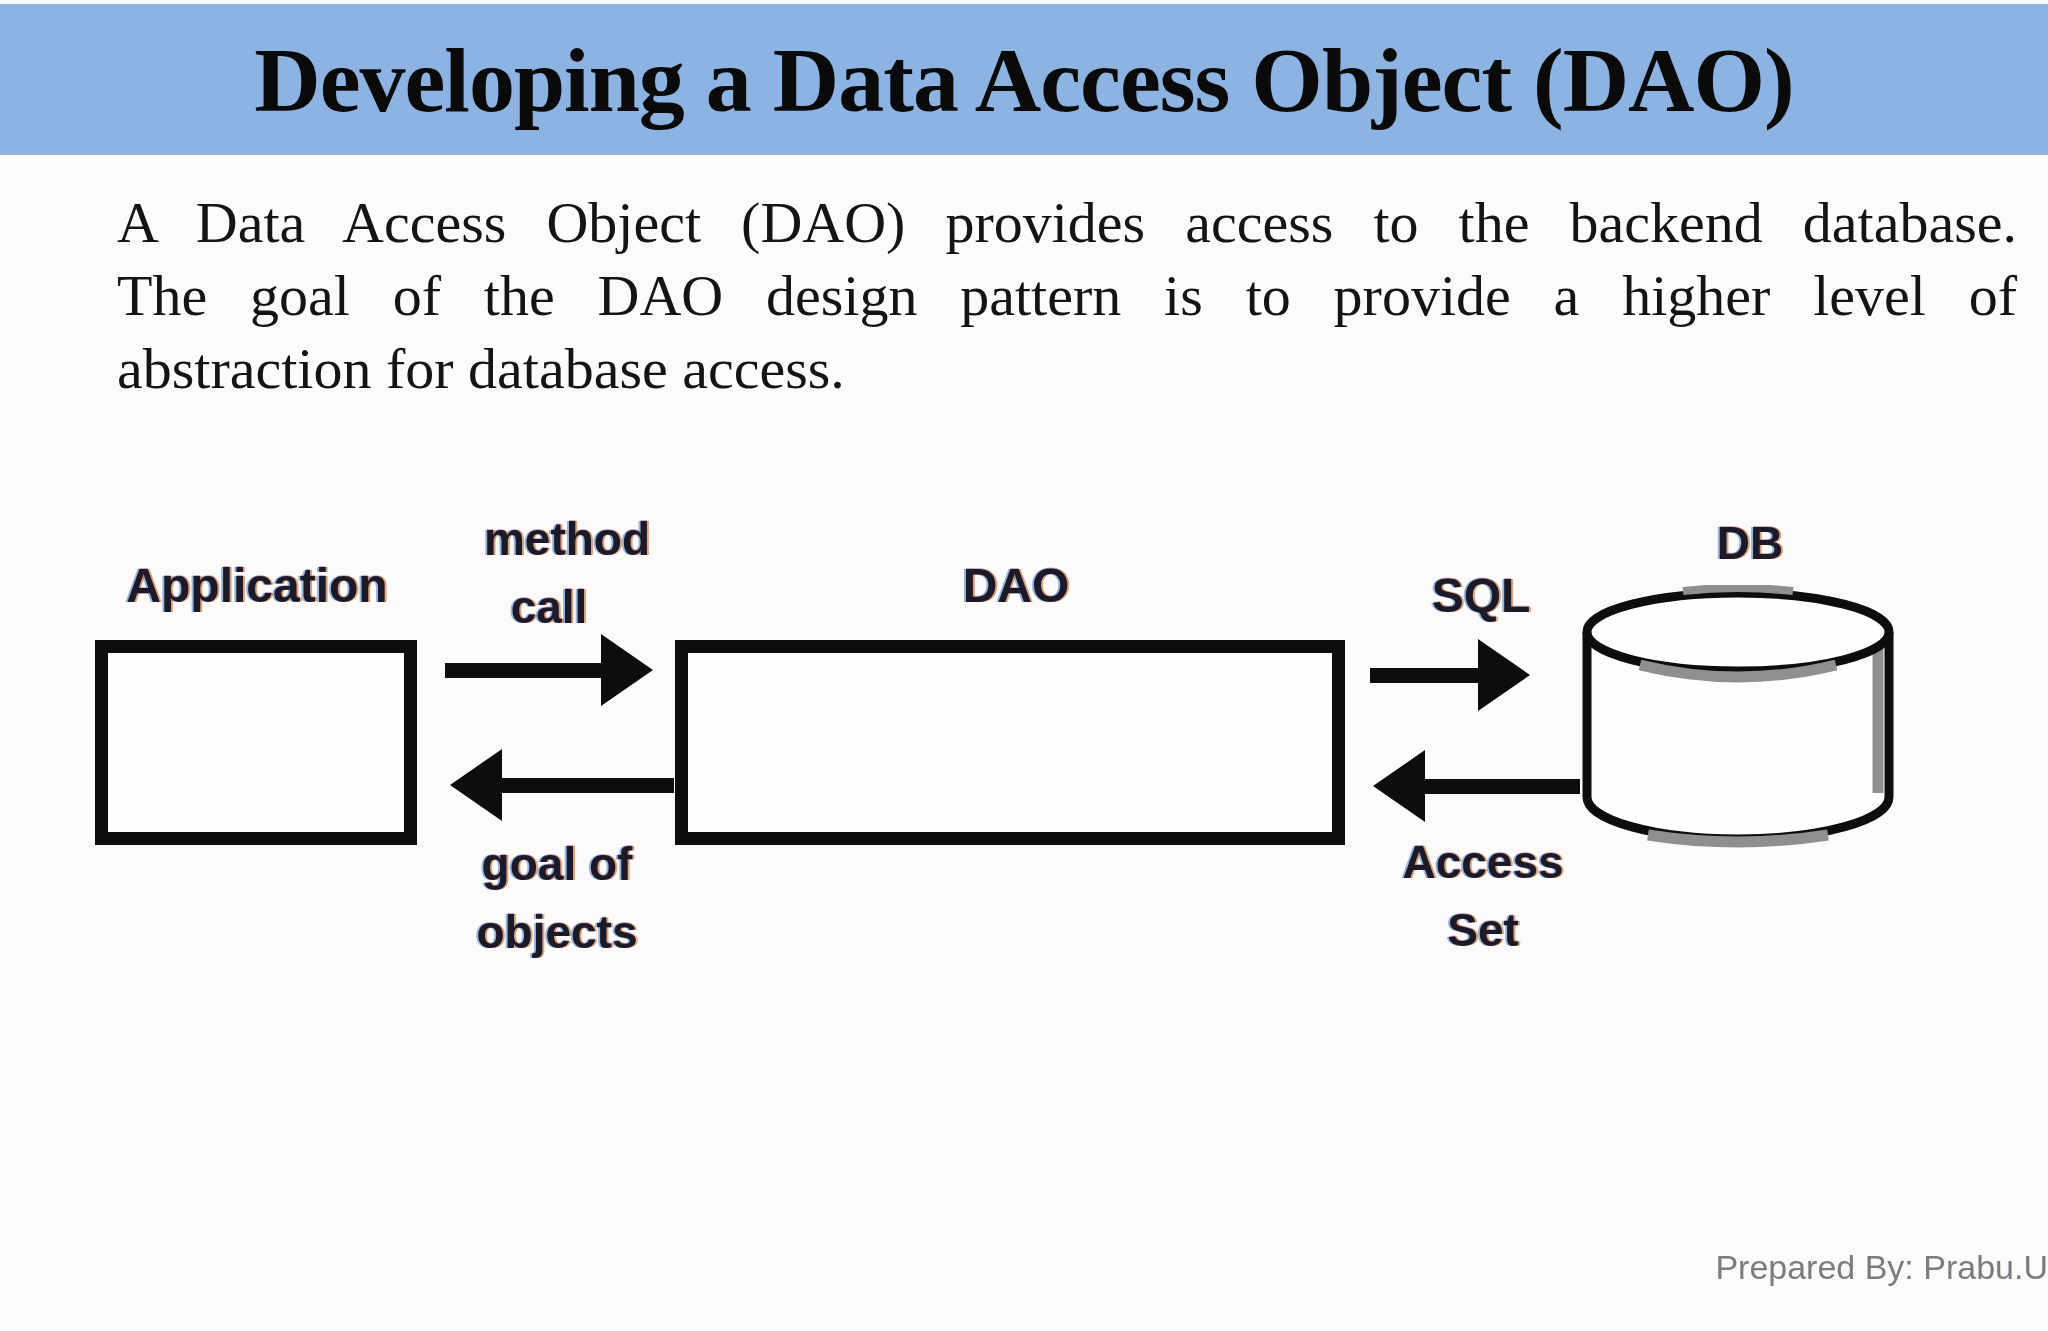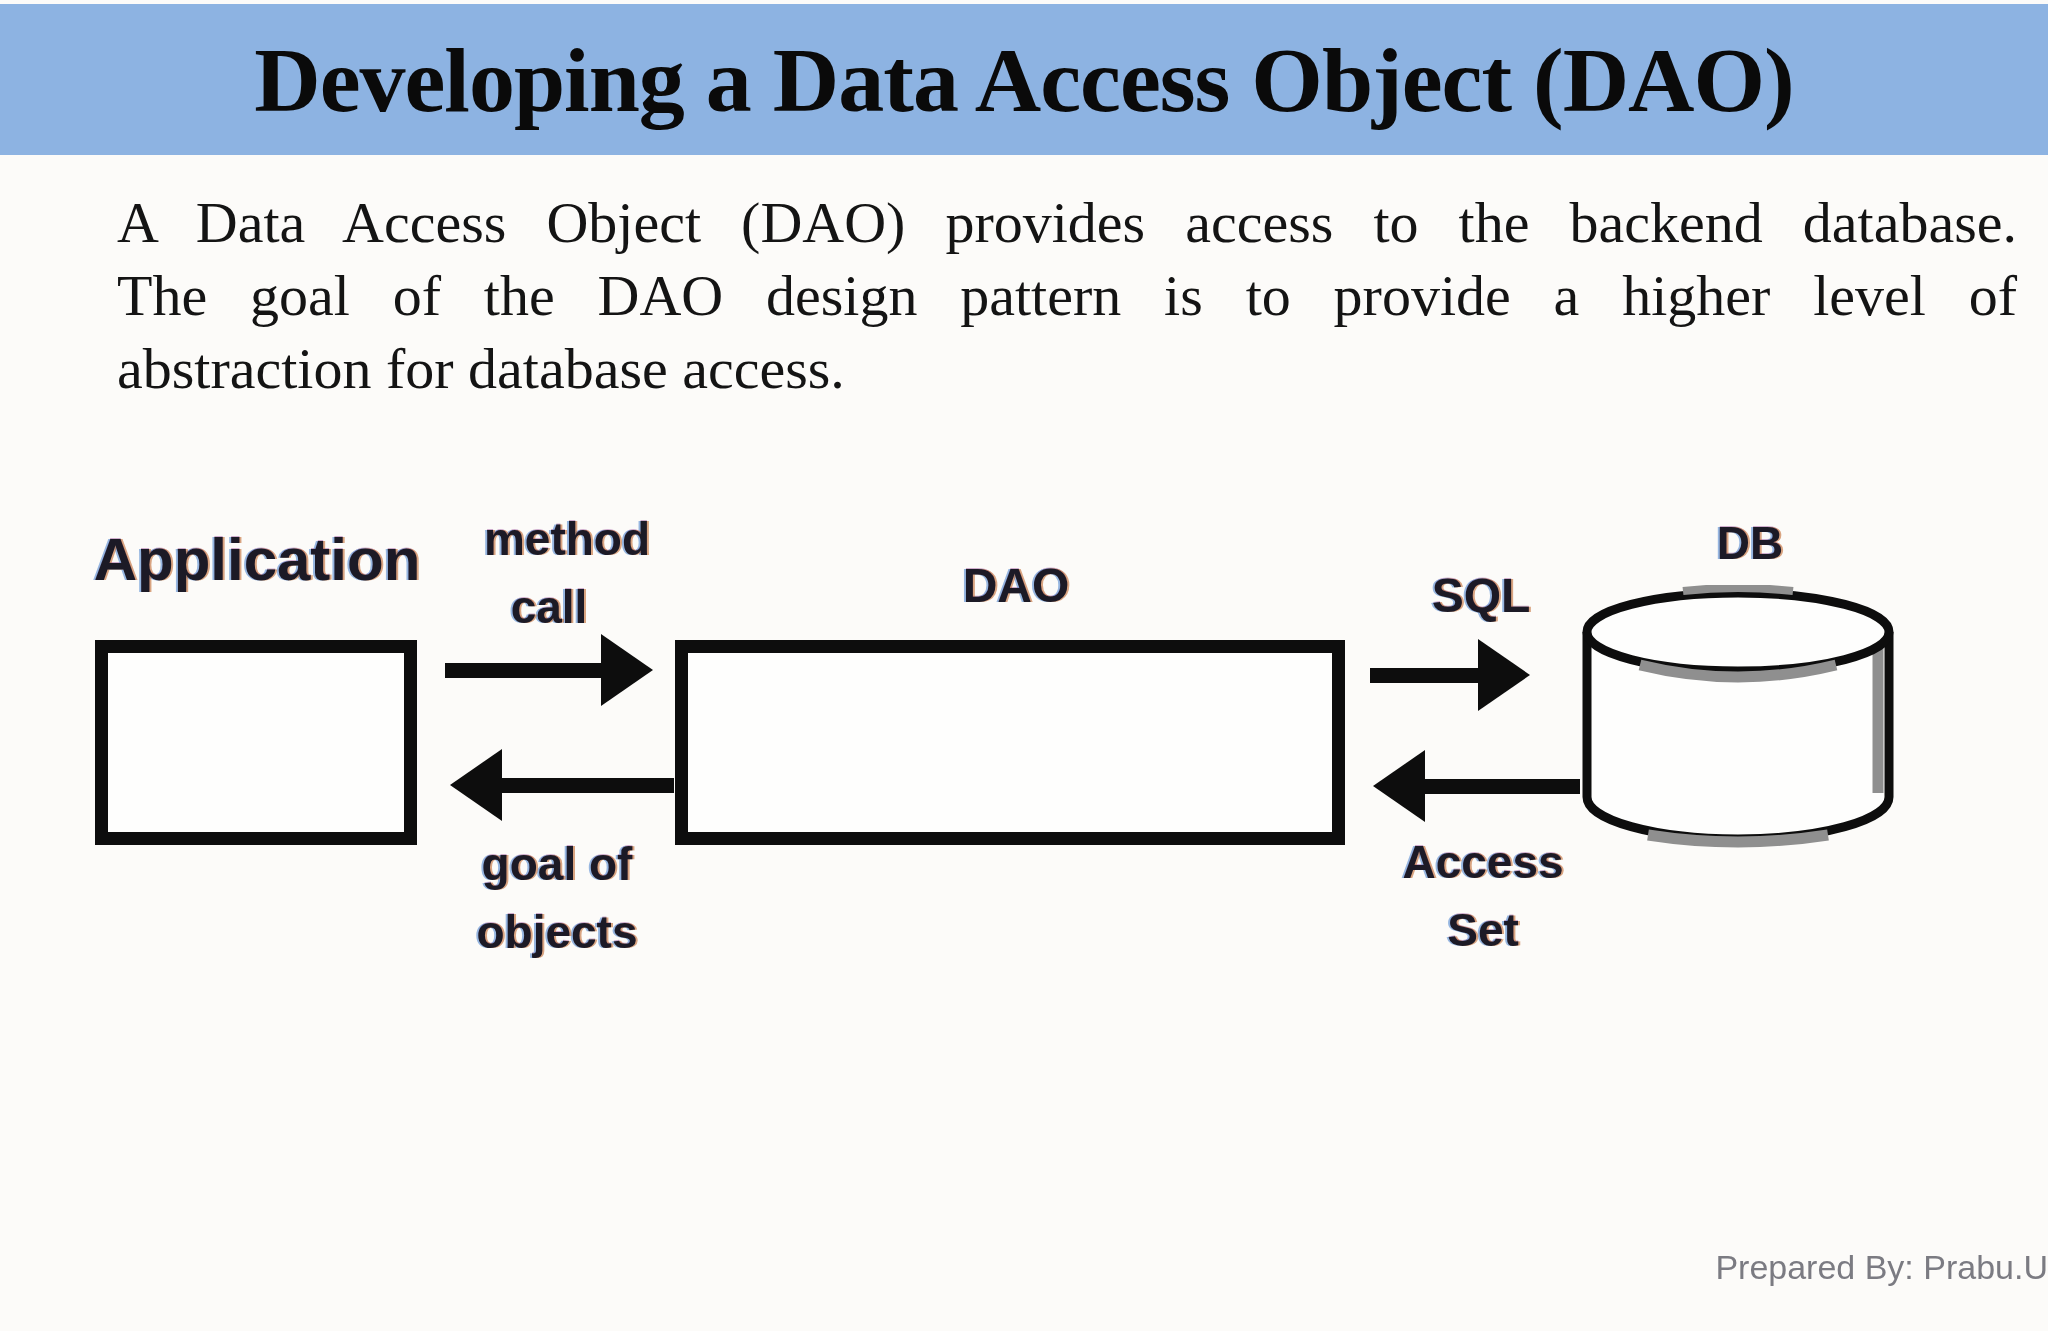--- a/index.html
+++ b/index.html
@@ -74,21 +74,21 @@
   </div>
 
   <div class="body-text">
     <div class="line fill">A Data Access Object (DAO) provides access to the backend database.</div>
     <div class="line fill">The goal of the DAO design pattern is to provide a higher level of</div>
     <div class="line">abstraction for database access.</div>
   </div>
 
   <div class="diagram">
 
-    <div class="bmp-label" style="left:257px;top:530px;font-size:60px;">Application</div>
+    <div class="bmp-label" style="left:257px;top:562px;font-size:48px;">Application</div>
     <div class="bmp-label" style="left:549px;top:516px;font-size:46px;margin-left:18px;">method</div>
     <div class="bmp-label" style="left:549px;top:584px;font-size:46px;">call</div>
     <div class="bmp-label" style="left:1016px;top:562px;font-size:48px;">DAO</div>
     <div class="bmp-label" style="left:1481px;top:572px;font-size:48px;">SQL</div>
     <div class="bmp-label" style="left:1740px;top:520px;font-size:46px;padding-left:20px;">DB</div>
 
     <div class="dbox" id="app-box"></div>
     <div class="dbox" id="dao-box"></div>
 
     <div class="arrow right" id="arrow-method-call">

